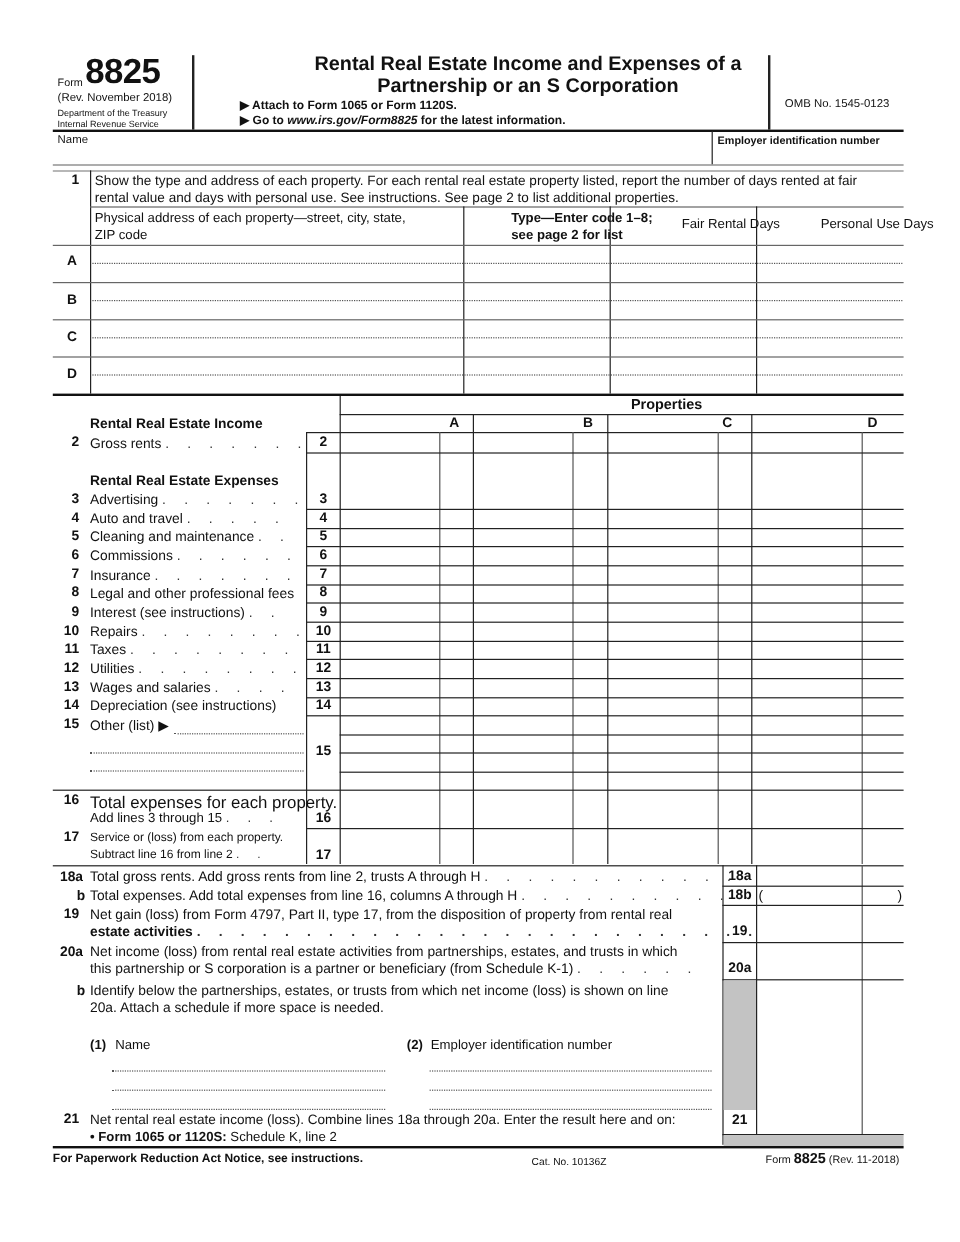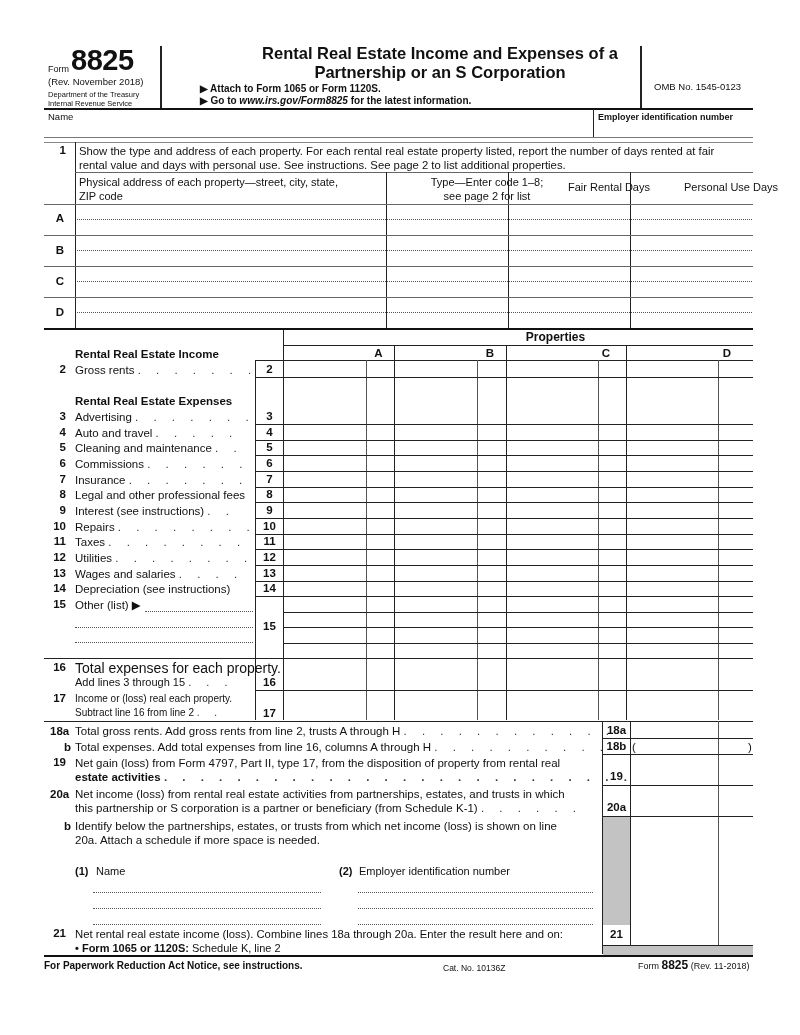--- a/index.html
+++ b/index.html
@@ -53,21 +53,21 @@
 
 <div class="hl" style="left:44px;width:709px;top:142px;border-top-color:#888;"></div>
 <span class="lnum" style="left:42px;top:144px;">1</span>
 <div class="vl" style="left:75px;top:142px;height:186px;"></div>
 <span class="t" style="left:79px;top:144px;font-size:11.3px;">Show the type and address of each property. For each rental real estate property listed, report the number of days rented at fair</span>
 <span class="t" style="left:79px;top:158px;font-size:11.3px;">rental value and days with personal use. See instructions. See page 2 to list additional properties.</span>
 <div class="hl" style="left:75px;width:678px;top:172px;border-top-color:#666;"></div>
 
 <span class="t" style="left:79px;top:175px;font-size:11px;">Physical address of each property—street, city, state,</span>
 <span class="t" style="left:79px;top:189px;font-size:11px;">ZIP code</span>
-<div class="abs" style="left:386px;width:122px;top:175px;text-align:center;font-size:11px;line-height:14px;">
+<div class="abs" style="left:386px;width:122px;top:175px;font-size:11px;line-height:14px;font-weight:bold;">
   <div>Type—Enter code 1–8;</div>
   <div>see page 2 for list</div>
 </div>
 <div class="abs" style="left:508px;width:122px;top:181px;text-align:center;font-size:11px;">Fair Rental Days</div>
 <div class="abs" style="left:630px;width:122px;top:181px;text-align:center;font-size:11px;">Personal Use Days</div>
 
 <div class="vl" style="left:386px;top:172px;height:156px;"></div>
 <div class="vl" style="left:508px;top:172px;height:156px;"></div>
 <div class="vl" style="left:630px;top:172px;height:156px;"></div>
 
@@ -209,21 +209,21 @@
 
 <div class="hl" style="left:44px;width:709px;top:658px;border-top-width:1.5px;"></div>
 
 <span class="lnum" style="left:42px;top:661px;">16</span>
 <span class="t" style="left:75px;top:661px;font-size:14px;">Total expenses for each property.</span>
 <span class="t" style="left:75px;top:675px;font-size:11px;"><span>Add lines 3 through 15</span> <span class="leader"> . . .</span></span>
 <span class="cellnum" style="left:256px;width:27px;top:676px;">16</span>
 <div class="hl" style="left:255px;width:498px;top:690px;"></div>
 
 <span class="lnum" style="left:42px;top:692px;">17</span>
-<span class="t" style="left:75px;top:692px;font-size:10px;">Income or (loss) real each property.</span>
+<span class="t" style="left:75px;top:692px;font-size:10px;">Service or (loss) from each property.</span>
 <span class="t" style="left:75px;top:706px;font-size:10px;"><span>Subtract line 16 from line 2</span> <span class="leader">  . .</span></span>
 <span class="cellnum" style="left:256px;width:27px;top:707px;">17</span>
 
 <div class="hl" style="left:44px;width:709px;top:721px;"></div>
 
 <div class="vl" style="left:602px;top:721px;height:233px;"></div>
 <div class="vl" style="left:630px;top:721px;height:224px;"></div>
 <div class="vl" style="left:718px;top:721px;height:224px;border-left-color:#555;"></div>
 
 <span class="t b" style="left:50px;top:724px;">18a</span>

